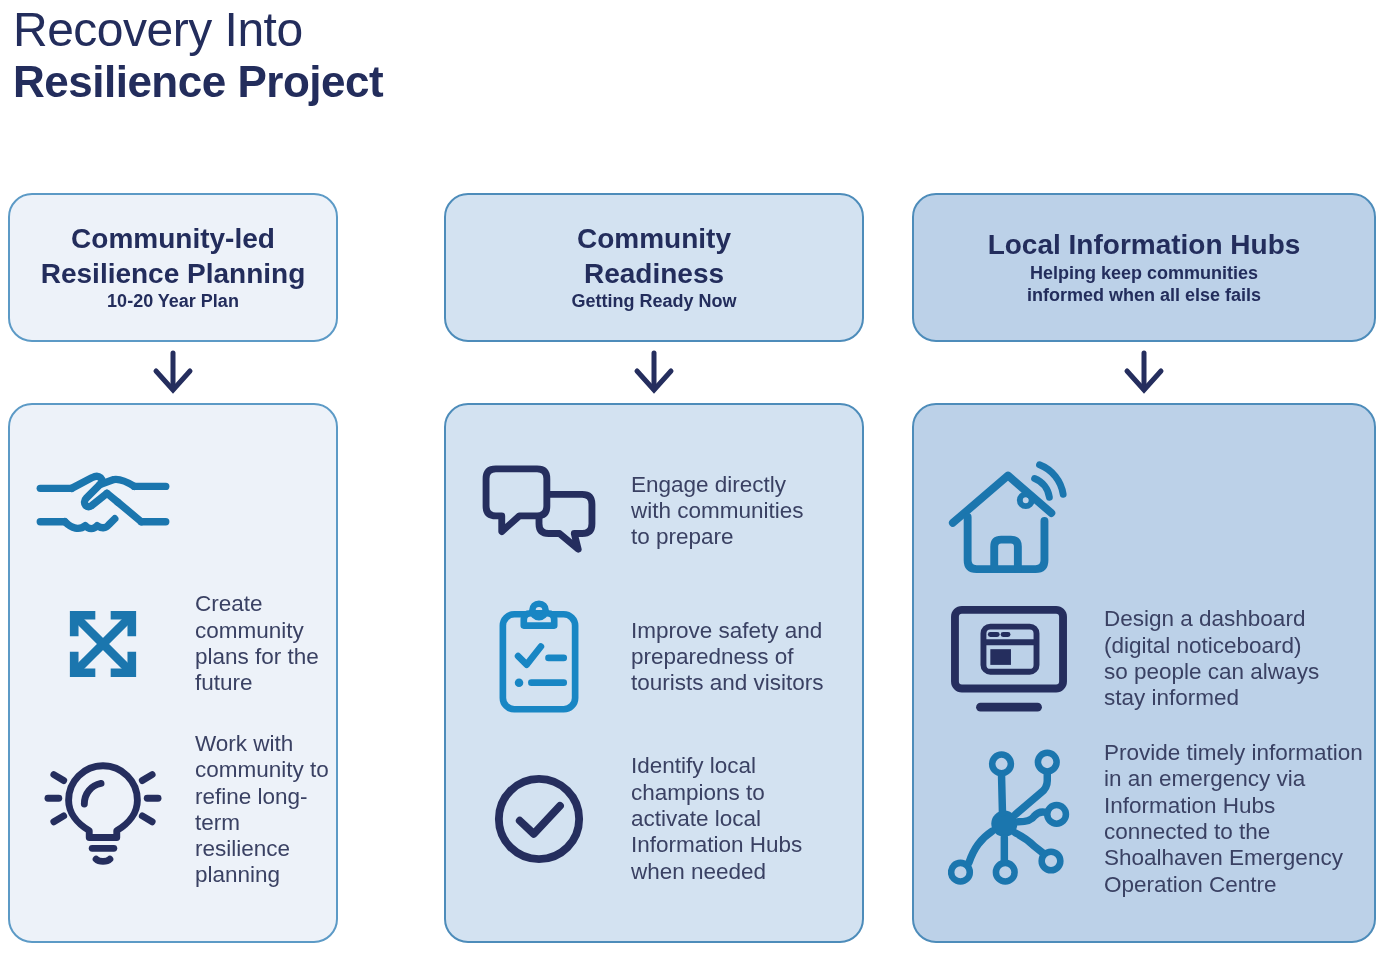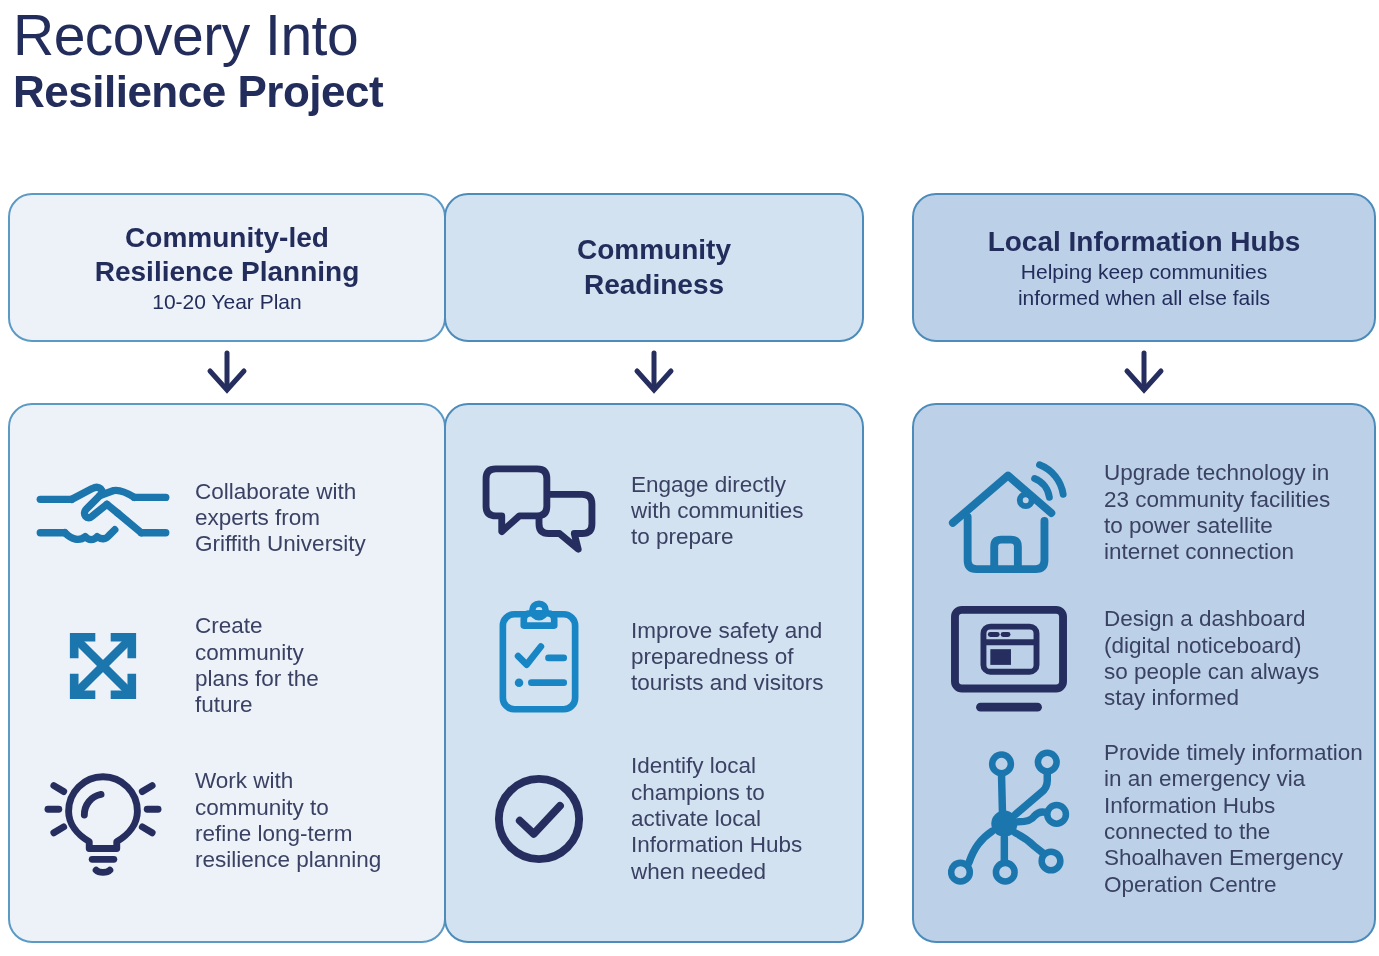--- a/index.html
+++ b/index.html
@@ -2,39 +2,39 @@
 <html style="--background: #ffffff; --navy: #232d5c; --body-text: #3a4163; --icon-navy: #252e5e; --icon-blue: #1b76ae; --icon-blue-bright: #1886c4; --col1-fill: #edf2f9; --col2-fill: #d3e2f1; --col3-fill: #bcd1e8; --col1-border: #5c9ac6; --col2-border: #4d8cba; --col3-border: #4d8cba;"><head>
 <meta charset="utf-8">
 <style>
   html,body { margin:0; padding:0; background:#fff; }
   .page {
     position:relative; width:1379px; height:956px; overflow:hidden;
     background:var(--background,#fff);
     font-family:"Liberation Sans", sans-serif;
   }
   .title { position:absolute; left:13px; top:2px; color:var(--navy); }
-  .title-line1 { font-size:57px; font-weight:400; line-height:1.18; letter-spacing:-0.5px; }
+  .title-line1 { font-size:48px; font-weight:400; line-height:1.18; letter-spacing:-0.5px; }
   .title-line2 { font-size:44px; font-weight:700; line-height:1.05; letter-spacing:-0.5px; }
 
   .col { position:absolute; top:193px; display:flex; flex-direction:column; }
-  .col1 { left:8px;   width:438px; }
+  .col1 { left:8px;   width:330px; }
   .col2 { left:444px; width:420px; }
   .col3 { left:912px; width:464px; }
 
   .header-box {
     height:149px; border-radius:24px; box-sizing:border-box;
     display:flex; flex-direction:column; justify-content:center; align-items:center;
     text-align:center; padding:6px 14px;
   }
   .col1 .header-box { background:var(--col1-fill); border:2.5px solid var(--col1-border); }
   .col2 .header-box { background:var(--col2-fill); border:2.5px solid var(--col2-border); }
   .col3 .header-box { background:var(--col3-fill); border:2.5px solid var(--col3-border); }
 
   .header-title { font-size:28px; font-weight:700; color:var(--navy); line-height:1.22; white-space:pre-line; }
-  .header-sub   { font-size:21px; font-weight:400; color:var(--navy); line-height:1.22; white-space:pre-line; }
+  .header-sub   { font-size:18px; font-weight:700; color:var(--navy); line-height:1.22; white-space:pre-line; }
 
   .arrow-zone { height:61px; display:flex; align-items:center; justify-content:center; }
 
   .content-box {
     height:540px; border-radius:24px; box-sizing:border-box;
     display:flex; flex-direction:column; justify-content:space-evenly;
     padding:18px 0;
   }
   .col1 .content-box { background:var(--col1-fill); border:2px solid var(--col1-border); }
   .col2 .content-box { background:var(--col2-fill); border:2px solid var(--col2-border); }
@@ -83,23 +83,20 @@
                 <path d="M7 66 H32"></path>
                 <path d="M110 66 H135"></path>
               <path d="M39 32 L60 21 C67 17 73 23 68 28 L54 42 C49 47 55 54 60 49 L75 37"></path>
               <path d="M103 30 C95 25 88 22 82 23 L68 28"></path>
               <path d="M32 66 C39 73 47 75 53 70 C56 74 62 74 65 70 C69 73 74 73 77 69 L83 63"></path>
               <path d="M110 66 L86 46"></path>
                 <path d="M75 37 L86 46"></path>
             </g>
           </svg>
         </div>
-        <div class="row-text">Collaborate with
-experts from
-Griffith University</div>
       </div>
       <div class="row">
         <div class="icon-cell">
           <svg width="96" height="96" viewBox="0 0 100 100" class="ic-blue">
             <g stroke="currentColor" stroke-width="9" fill="none">
               <path d="M20 20 L80 80"></path>
                 <path d="M80 20 L20 80"></path>
               <path d="M20 42 V20 H42"></path>
                 <path d="M58 20 H80 V42"></path>
               <path d="M80 58 V80 H58"></path>
@@ -134,20 +131,21 @@
 refine long-term
 resilience planning</div>
       </div>
     </div>
   </section>
 
   <section class="col col2">
     <div class="header-box">
       <div class="header-title">Community
 Readiness</div>
+      <div class="header-sub">Getting Ready Now</div>
     </div>
     <div class="arrow-zone">
       <svg width="52" height="48" viewBox="0 0 52 48" class="ic-navy">
         <g stroke="currentColor" stroke-width="5" fill="none" stroke-linecap="round">
           <path d="M26 4 V35"></path>
             <path d="M9 22 L26 41 L43 22"></path>
         </g>
       </svg>
     </div>
     <div class="content-box">
@@ -221,24 +219,20 @@
             <g stroke="currentColor" stroke-width="8" fill="none" stroke-linecap="round" stroke-linejoin="round">
               <path d="M14 76 L70 28 L114 66"></path>
               <path d="M29 70 V114 Q29 123 38 123 H98 Q107 123 107 114 V74"></path>
               <path d="M56 123 V100 Q56 93 63 93 H73 Q80 93 80 100 V123"></path>
               <circle cx="88" cy="53" r="6" stroke-width="6"></circle>
               <path d="M97 31 A24 24 0 0 1 112 50" stroke-width="7"></path>
               <path d="M102 17 A38 38 0 0 1 126 47" stroke-width="7"></path>
             </g>
           </svg>
         </div>
-        <div class="row-text">Upgrade technology in
-23 community facilities
-to power satellite
-internet connection</div>
       </div>
       <div class="row">
         <div class="icon-cell">
           <svg width="122" height="112" viewBox="0 0 124 114" class="ic-navy">
             <g stroke="currentColor" fill="none" stroke-linejoin="round">
               <rect x="7" y="7" width="110" height="80" rx="7" stroke-width="8"></rect>
               <rect x="36" y="24" width="54" height="46" rx="7" stroke-width="6"></rect>
               <path d="M36 40 H90" stroke-width="6"></path>
               <path d="M43 32 H50" stroke-width="5" stroke-linecap="round"></path>
               <path d="M56 32 H61" stroke-width="5" stroke-linecap="round"></path>

